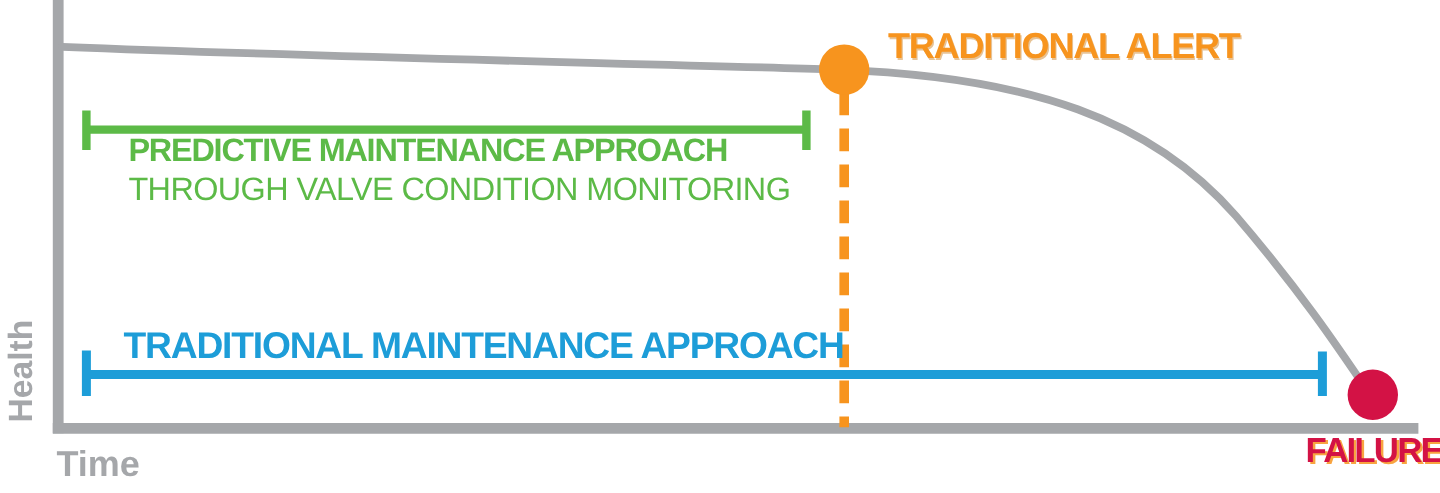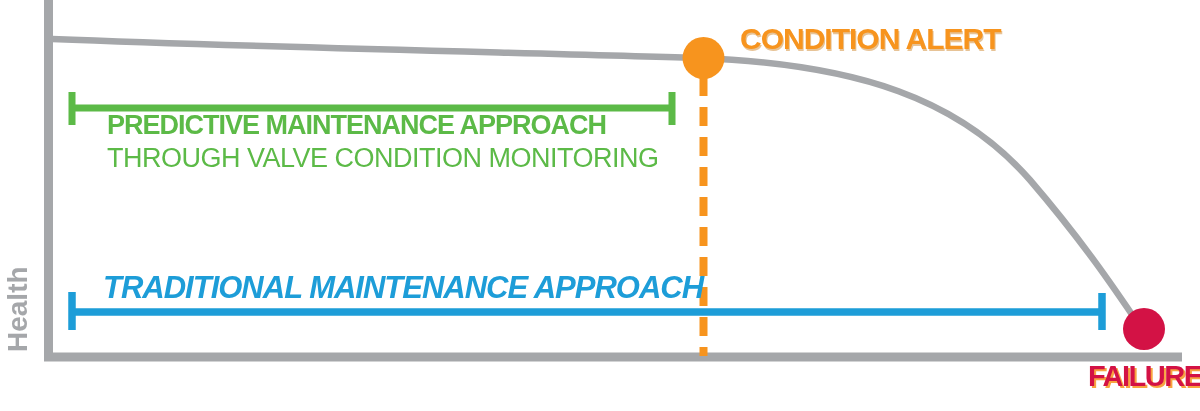--- a/index.html
+++ b/index.html
@@ -18,21 +18,21 @@
   .lbl{position:absolute;white-space:nowrap;line-height:1;font-weight:bold;}
   .lbl-health{
     left:4px;top:352px;transform:rotate(-90deg);transform-origin:0 0;
     font-size:28px;color:var(--axis-gray);letter-spacing:0px;
   }
   .lbl-time{left:47px;top:373px;font-size:30px;color:var(--axis-gray);}
   .lbl-instrument{left:740px;top:24px;font-size:30px;color:var(--orange);letter-spacing:-1px;
     text-shadow:1px 2px 0 rgba(201,123,22,.45);}
   .lbl-pred1{left:107px;top:112px;font-size:27px;color:var(--green);letter-spacing:-1px;}
   .lbl-pred2{left:107px;top:145px;font-size:27px;color:var(--green);letter-spacing:-0.5px;font-weight:normal;}
-  .lbl-trad{left:103px;top:272px;font-size:31px;color:var(--blue);letter-spacing:-1px;font-style:italic;}
+  .lbl-trad{left:103px;top:272px;font-size:31px;color:var(--blue);letter-spacing:-1px;}
   .lbl-failure-begins{left:610px;top:361px;font-size:30px;color:var(--orange);letter-spacing:-1.5px;
     text-shadow:1px 2px 0 rgba(201,123,22,.5);}
   .lbl-failure{left:1088px;top:362px;font-size:29px;color:var(--red);letter-spacing:-1.5px;
     text-shadow:2px 2px 0 rgba(247,148,30,.85);}
 </style>
 </head>
 <body>
 
 <div class="stage">
 
@@ -47,22 +47,23 @@
 
     <path class="bracket-blue" d="M 72 292 L 72 330 M 72 312 L 1102 312 M 1102 293 L 1102 330"></path>
 
     <line class="dashed-orange" x1="703.5" y1="77" x2="703.5" y2="356"></line>
 
     <circle class="dot-orange" cx="703.5" cy="58" r="21"></circle>
     <circle class="dot-red" cx="1144" cy="329" r="21"></circle>
   </svg>
 
   <div class="lbl lbl-health">Health</div>
+  <div class="lbl lbl-time">Time</div>
 
-  <div class="lbl lbl-instrument">CONDITION ALERT</div>
+  <div class="lbl lbl-instrument">TRADITIONAL ALERT</div>
 
   <div class="lbl lbl-pred1">PREDICTIVE MAINTENANCE APPROACH</div>
   <div class="lbl lbl-pred2">THROUGH VALVE CONDITION MONITORING</div>
 
   <div class="lbl lbl-trad">TRADITIONAL MAINTENANCE APPROACH</div>
 
 
   <div class="lbl lbl-failure">FAILURE</div>
 </div>
 

